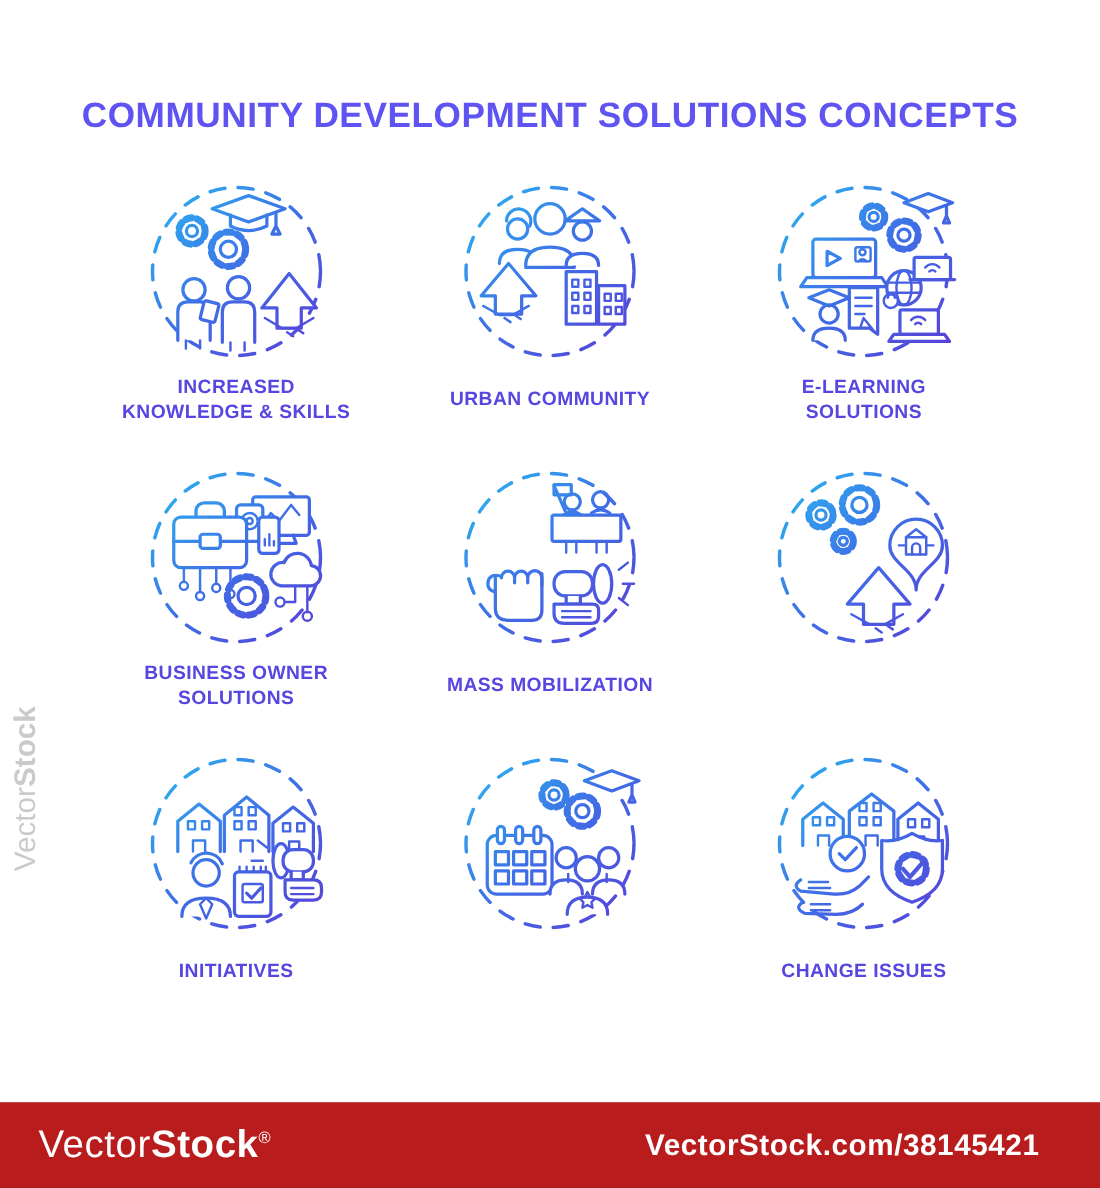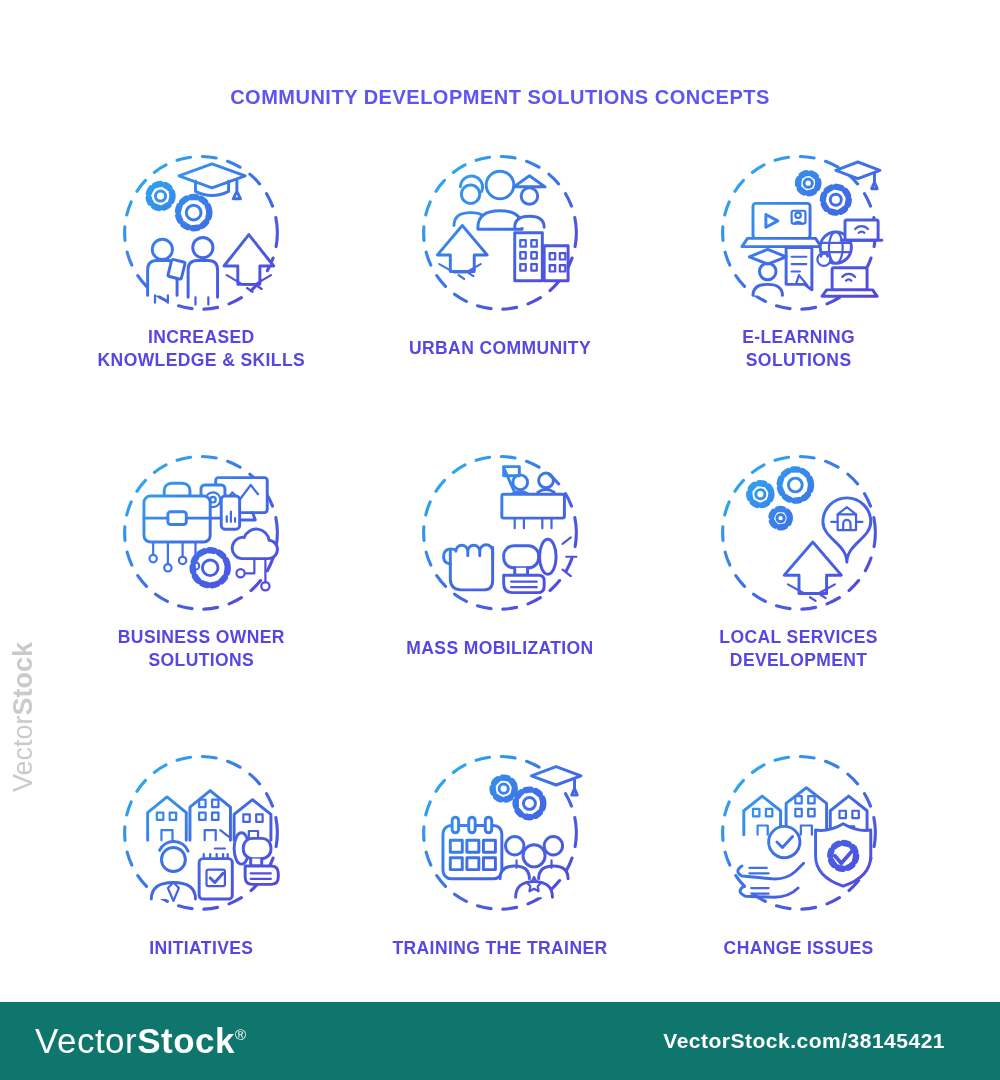--- a/index.html
+++ b/index.html
@@ -8,32 +8,31 @@
     width:1000px;height:1080px;
     background:#ffffff;
     overflow:hidden;
     font-family:"Liberation Sans", sans-serif;
   }
   
   .title{
     margin:0;
     padding-top:86px;
     text-align:center;
-    font-size:20px;
+    font-size:32px;
     font-weight:bold;
     letter-spacing:0.5px;
     color:#5f54f2;
   }
   
   .grid{
     margin:30px 72px 0 72px;
     display:grid;
     grid-template-columns:repeat(3,1fr);
     grid-auto-rows:260px;
-    gap:40px;
   }
   .concept{
     display:flex;
     flex-direction:column;
     align-items:center;
     justify-content:flex-start;
   }
   .concept svg{width:184px;height:184px;display:block;}
   .label{
     margin-top:2px;
@@ -72,32 +71,32 @@
     color:#bdbdbd;
     opacity:.8;
     white-space:nowrap;
   }
   .wm-left .b{font-weight:bold;}
   
   .footer{
     position:absolute;
     left:0;bottom:0;
     width:100%;height:78px;
-    background:#0f766e;
+    background:#b91c1c;
     display:flex;
     align-items:center;
     justify-content:space-between;
     box-sizing:border-box;
     padding:0 55px 0 35px;
     color:#ffffff;
   }
   .logo{font-size:35px;letter-spacing:0.5px;}
   .logo .b{font-weight:bold;}
   .logo sup{font-size:15px;}
-  .site-url{font-size:21px;font-weight:bold;letter-spacing:0.5px;}
+  .site-url{font-size:27px;font-weight:bold;letter-spacing:0.5px;}
 </style>
 </head>
 <body>
 
 <div class="page">
 
   <svg width="0" height="0" style="position:absolute">
     <defs>
       <linearGradient id="gg" x1="20" y1="20" x2="185" y2="185" gradientUnits="userSpaceOnUse">
         <stop offset="0" stop-color="#2ab7f0"></stop>
@@ -274,24 +273,20 @@
         <circle class="gear" cx="58" cy="60" r="12"></circle>
           <circle cx="58" cy="60" r="5"></circle>
         <circle class="gear" cx="80" cy="86" r="10"></circle>
           <circle cx="80" cy="86" r="4"></circle>
         <path class="f" d="M152 64 a26 26 0 0 1 26 26 c0 18 -26 24 -26 44 c0 -20 -26 -26 -26 -44 a26 26 0 0 1 26 -26 z"></path>
         <rect class="thin" x="142" y="82" width="20" height="17"></rect>
         <path class="thin" d="M148 99 v-7 a4 4 0 0 1 8 0 v7 M142 82 l10 -8 10 8 M135 90 h7 M162 90 h7"></path>
         <path class="f" d="M100 168 v-20 h-16 L115 112 l31 36 h-16 v20 z"></path>
         <path class="thin" d="M88 158 l18 10 h15 l18 -10 M112 172 l6 4 m5 -7 l6 4"></path>
       </svg>
-      <div class="label">
-        <div>LOCAL SERVICES</div>
-          <div>DEVELOPMENT</div>
-      </div>
     </div>
 
     <div class="concept">
       <svg class="icon" viewBox="0 0 200 200">
         <circle class="dashcircle" cx="100" cy="102" r="83"></circle>
         <path class="f" d="M42 110 v-30 l21 -17 21 17 v30"></path>
         <rect class="thin" x="52" y="80" width="7" height="8"></rect>
           <rect class="thin" x="66" y="80" width="7" height="8"></rect>
         <path class="thin" d="M57 110 v-11 h12 v11"></path>
         <path class="f" d="M88 110 v-36 l22 -18 22 18 v36"></path>
@@ -345,23 +340,20 @@
           <rect x="82" y="129" width="13" height="13"></rect>
         <circle cx="116" cy="116" r="10"></circle>
         <path class="f" d="M100 152 q0 -14 16 -14 q16 0 16 14"></path>
         <circle cx="158" cy="116" r="10"></circle>
         <path class="f" d="M142 152 q0 -14 16 -14 q16 0 16 14"></path>
         <path class="thin" d="M118 140 v-8 M156 140 v-8"></path>
         <circle class="f" cx="137" cy="127" r="12"></circle>
         <path class="f" d="M117 172 q0 -17 20 -17 q20 0 20 17"></path>
         <path class="thin" d="M137 150 l2.5 5 5.5 1 -4 4 1 5.5 -5 -2.7 -5 2.7 1 -5.5 -4 -4 5.5 -1 z"></path>
       </svg>
-      <div class="label">
-        <div>TRAINING THE TRAINER</div>
-      </div>
     </div>
 
     <div class="concept">
       <svg class="icon" viewBox="0 0 200 200">
         <circle class="dashcircle" cx="100" cy="102" r="83"></circle>
         <path class="f" d="M40 104 v-26 l20 -16 20 16 v26"></path>
         <rect class="thin" x="50" y="76" width="7" height="8"></rect>
           <rect class="thin" x="64" y="76" width="7" height="8"></rect>
         <path class="thin" d="M55 104 v-10 h11 v10"></path>
         <path class="f" d="M86 104 v-34 l22 -17 22 17 v34"></path>

